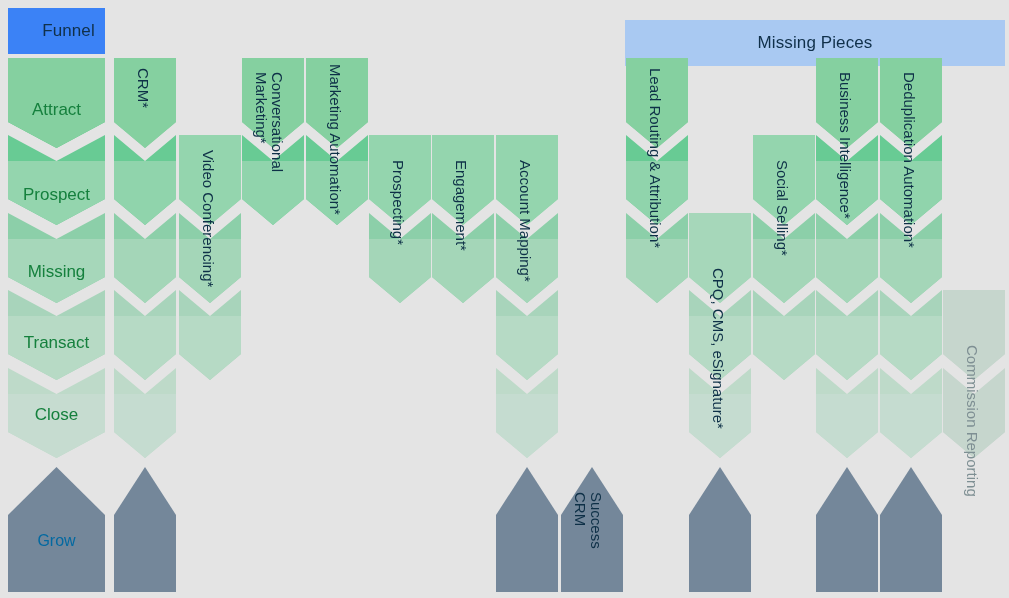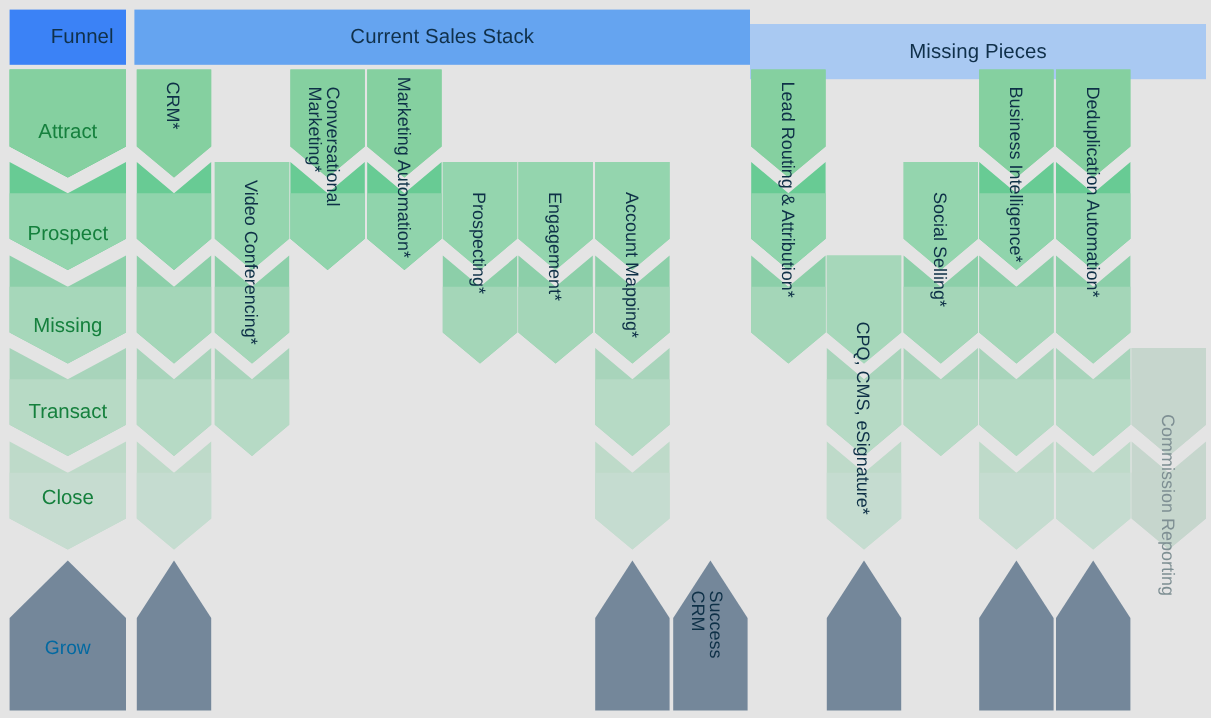--- a/index.html
+++ b/index.html
@@ -59,23 +59,20 @@
     color:#0369a1;font-size:16px;
   }
 </style>
 </head>
 <body>
 
 <div id="stage">
 
   <div class="hdr funnel" style="left:8px;top:8px;width:97px;height:46px;padding-left:24px;">
     <span>Funnel</span>
-  </div>
-  <div class="hdr stack" style="left:112px;top:8px;width:513px;height:46px;">
-    <span>Current Sales Stack</span>
   </div>
   <div class="hdr missing" style="left:625px;top:8px;width:380px;height:46px;margin-top:12px;">
     <span>Missing Pieces</span>
   </div>
 
   <div id="cols">
       <div class="col" style="left: 114px; top: 0px; width: 62px; height: 598px;">
         <svg width="62" height="598" viewBox="0 0 62 598">
           <polygon points="0,58 62,58 62,122 31,148 0,122" fill="#85d0a0"></polygon>
           <polygon points="0,135 31,161 62,135 62,199 31,225 0,199" fill="#68cb94"></polygon>

